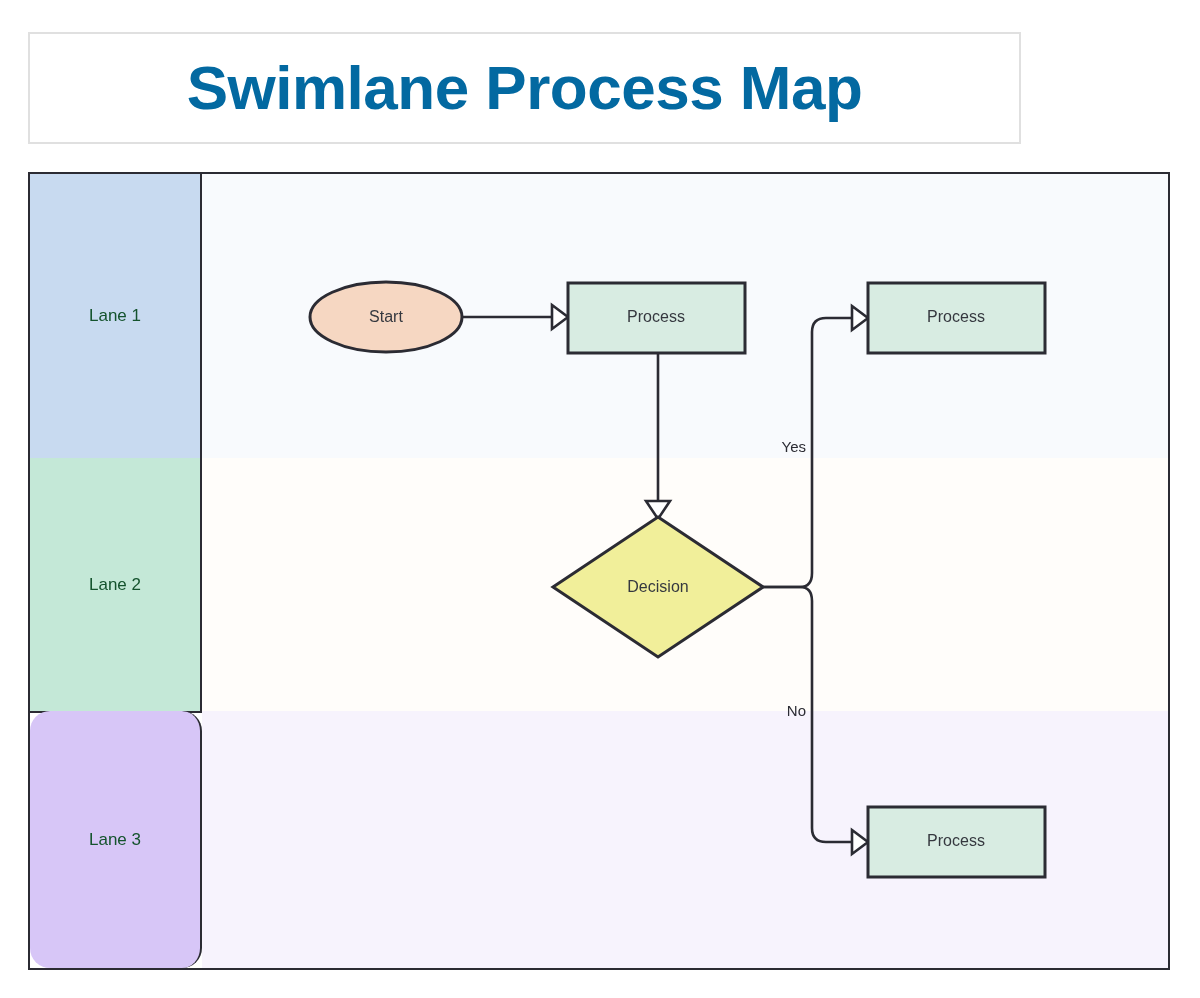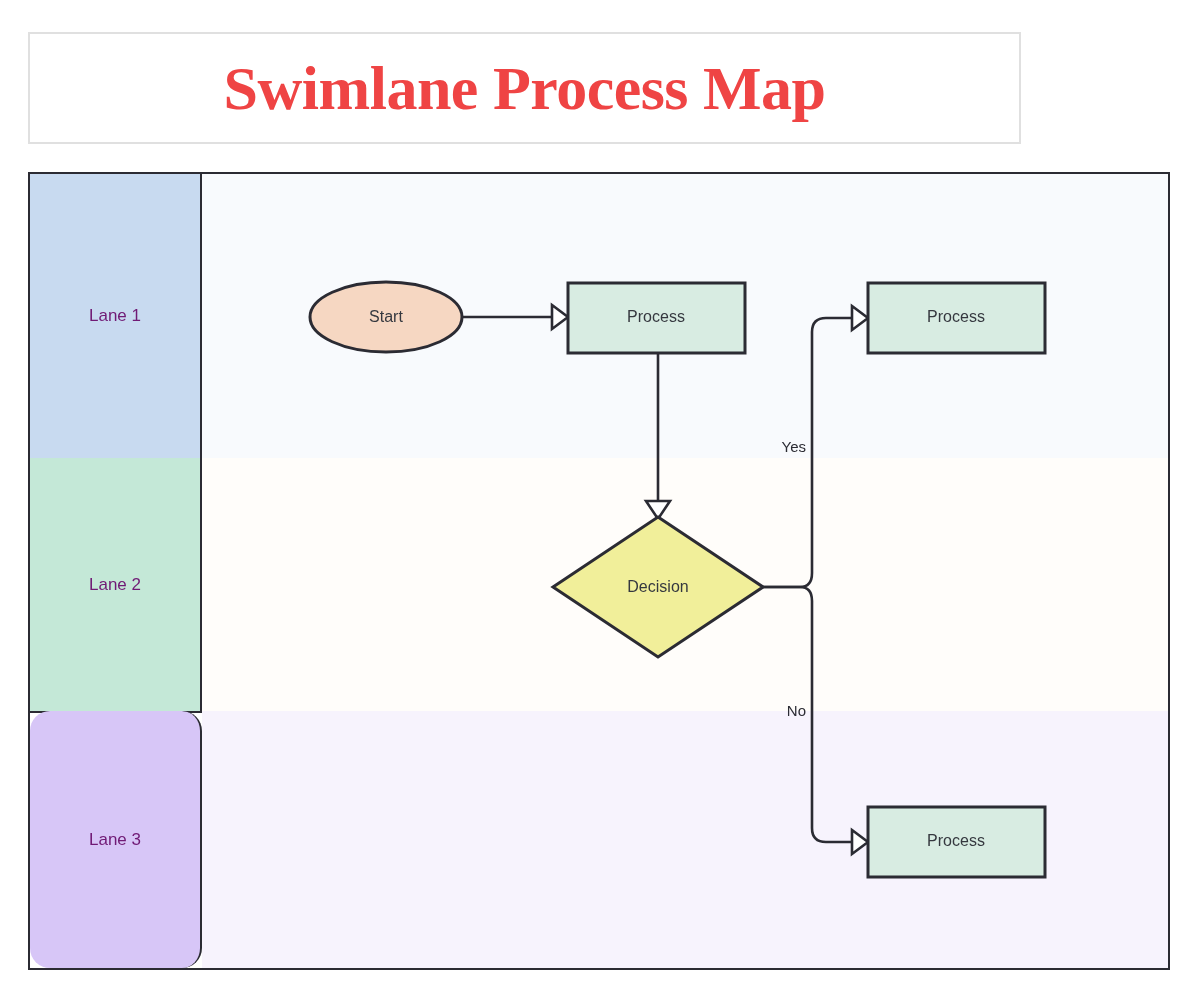--- a/index.html
+++ b/index.html
@@ -63,21 +63,21 @@
     bottom: 0;
     width: 172px;
     box-sizing: border-box;
     border-right: 2px solid #2b2b33;
     display: flex;
     align-items: center;
     justify-content: center;
   }
   .lane-header-label {
     font-size: 17px;
-    color: #701a75;
+    color: #14532d;
   }
   .lane-body {
     position: absolute;
     left: 172px;
     right: 0;
     top: 0;
     bottom: 0;
   }
   #flow-svg {
     position: absolute;
@@ -119,21 +119,21 @@
     fill: #ffffff;
     stroke-linejoin: miter;
   }
 </style>
 </head>
 <body>
 
 <div id="canvas">
 
   <div class="title-box" style="border-color: rgb(224, 224, 224);">
-    <div class="title-text" style="color: #ef4444; font-family: Liberation Serif, serif;">Swimlane Process Map</div>
+    <div class="title-text" style="color: #0369a1;">Swimlane Process Map</div>
   </div>
 
   <div class="lane-wrap">
 
     <div class="lane" id="lane-0" style="top: 0px; height: 288px; border-color: rgb(43, 43, 51);">
       <div class="lane-header" id="lane-header-0" style="background: rgb(200, 218, 240); border-right-color: rgb(43, 43, 51);">
         <span class="lane-header-label">Lane 1</span>
       </div>
       <div class="lane-body" id="lane-body-0" style="background: rgb(248, 250, 253);"></div>
     </div>

